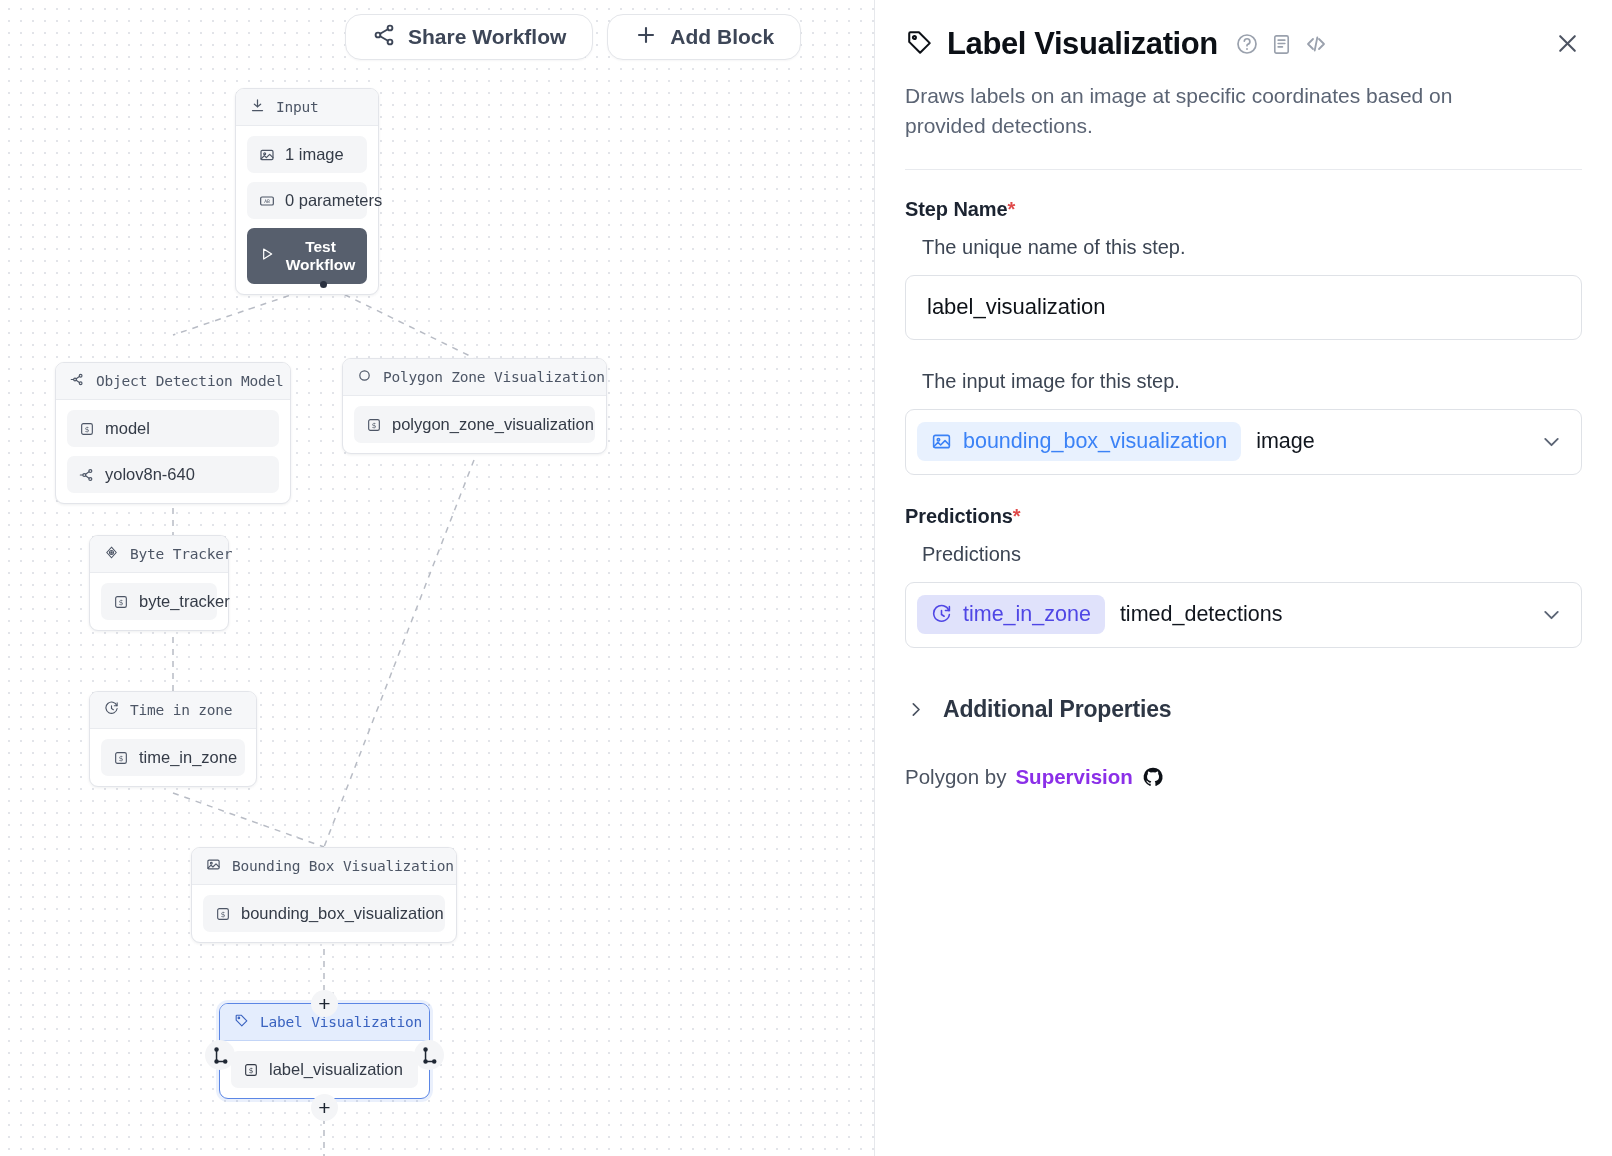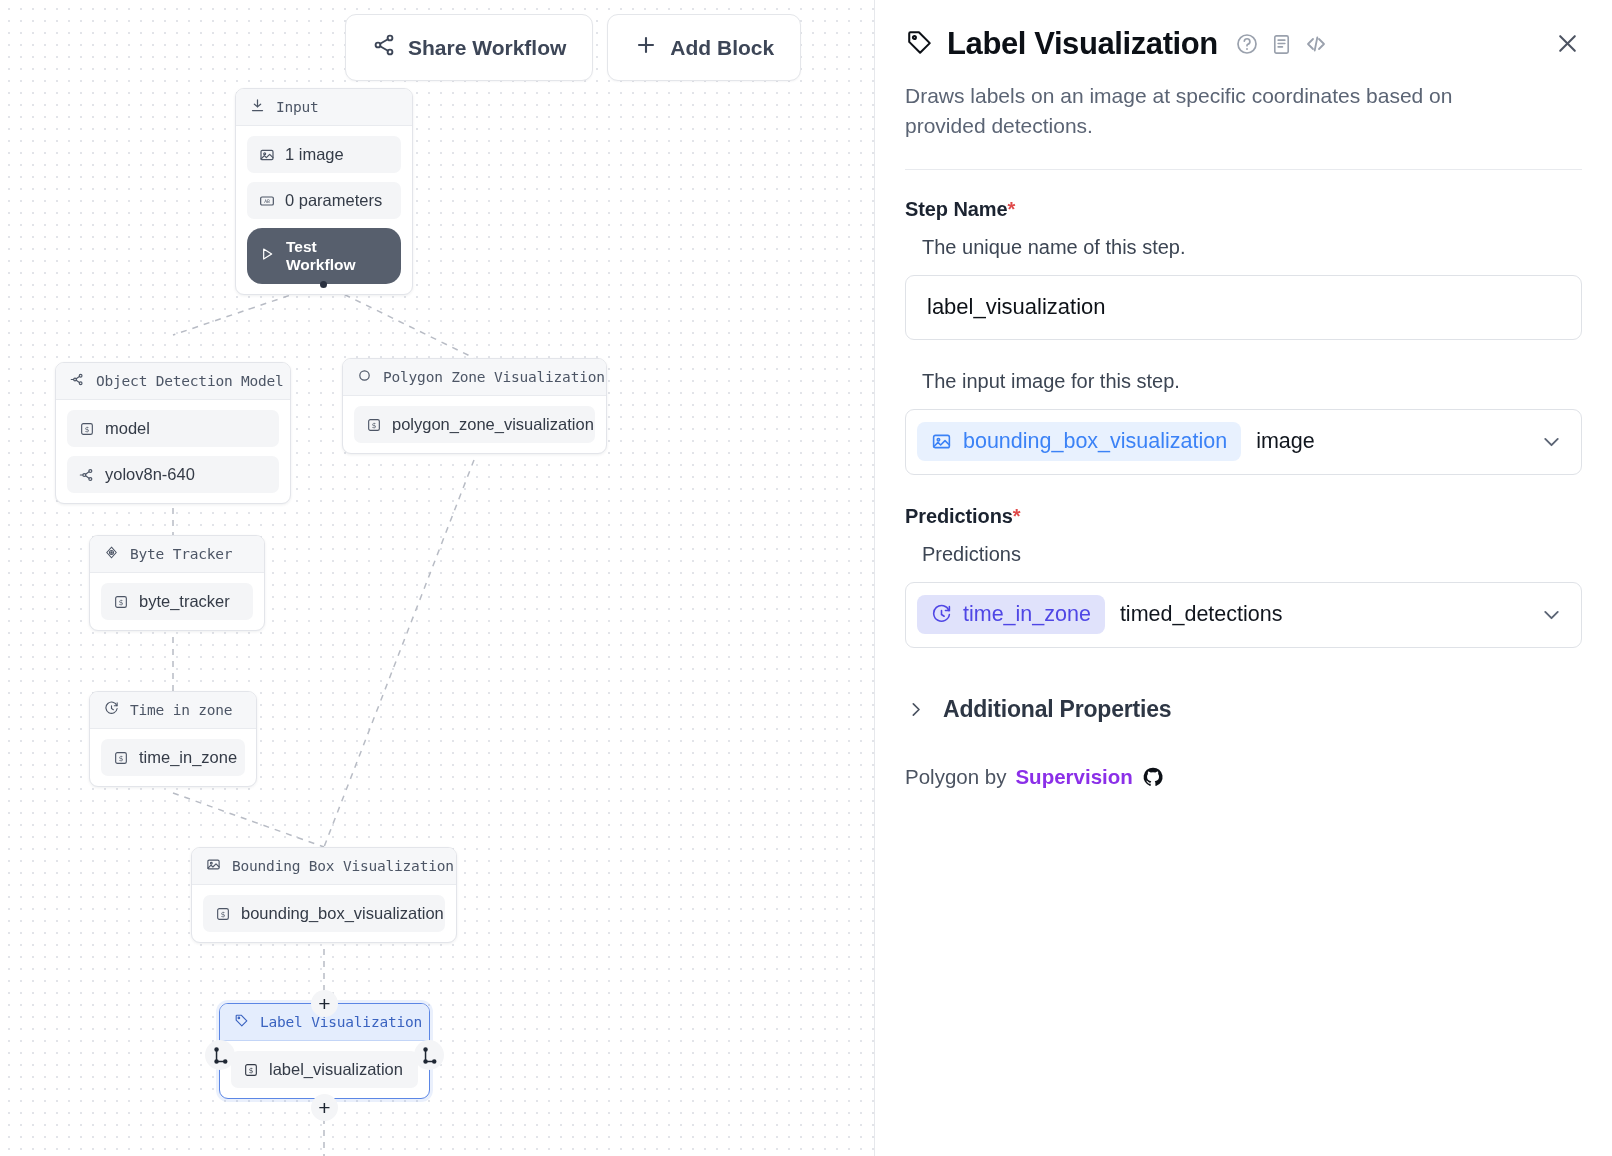--- a/index.html
+++ b/index.html
@@ -21,22 +21,22 @@
     background-position: 3px 3px;
     overflow: hidden;
     flex: 0 0 874px;
   }
   .edge-layer { position: absolute; inset: 0; pointer-events: none; }
 
   
   .toolbar { position: absolute; top: 14px; left: 345px; display: flex; gap: 14px; z-index: 30; }
   .tb-btn {
     display: flex; align-items: center; gap: 12px;
-    height: 67px; padding: 0 26px;
-    background: #ffffff; border: 1px solid #e4e6ea; border-radius: 11px;
+    height: 46px; padding: 0 26px;
+    background: #ffffff; border: 1px solid #e4e6ea; border-radius: 16px;
     color: #3d4657; font-size: 21px; font-weight: 700;
     cursor: pointer; white-space: nowrap;
     box-shadow: 0 1px 2px rgba(16,24,40,.04);
   }
   .tb-btn svg { flex: none; }
 
   
   .node {
     position: absolute; background: #ffffff;
     border: 1px solid #e3e5ea; border-radius: 9px;
@@ -57,31 +57,31 @@
   .chip {
     display: flex; align-items: center; gap: 10px;
     background: #f4f5f7; border-radius: 7px;
     padding: 9px 12px;
     font-size: 16.5px; color: #343b47;
     white-space: nowrap;
   }
   .chip .ic { flex: none; display: flex; }
 
   
-  .node-input { width: 178px; left: 235px; top: 88px; }
+  .node-input { width: 144px; left: 235px; top: 88px; text-align: center; }
   .btn-test {
     display: flex; align-items: center; justify-content: center; gap: 11px;
     background: #575f6d; color: #ffffff;
-    border-radius: 15px; padding: 10px 12px;
+    border-radius: 7px; padding: 10px 12px;
     font-size: 15.5px; font-weight: 700; cursor: pointer;
   }
 
   .node-odm { left: 55px; top: 335px; width: 236px; margin-top: 27px; }
   .node-pzv { left: 342px; top: 358px; width: 265px; }
-  .node-bt  { left: 89px; top: 535px; width: 176px; }
+  .node-bt  { left: 89px; top: 535px; width: 140px; }
   .node-tiz { left: 89px; top: 691px; width: 168px; }
   .node-bbv { left: 191px; top: 847px; width: 266px; }
   .node-lv  { left: 219px; top: 1003px; width: 211px;
               border: 1.6px solid #5b86e5; background: #ffffff;
               box-shadow: 0 0 0 3px rgba(96,139,230,.13); z-index: 20; }
   .node-lv .node-head {
     background: #e4edfd; border-bottom: 1px solid #c3d5f7;
     color: #3a63c0;
   }
 

